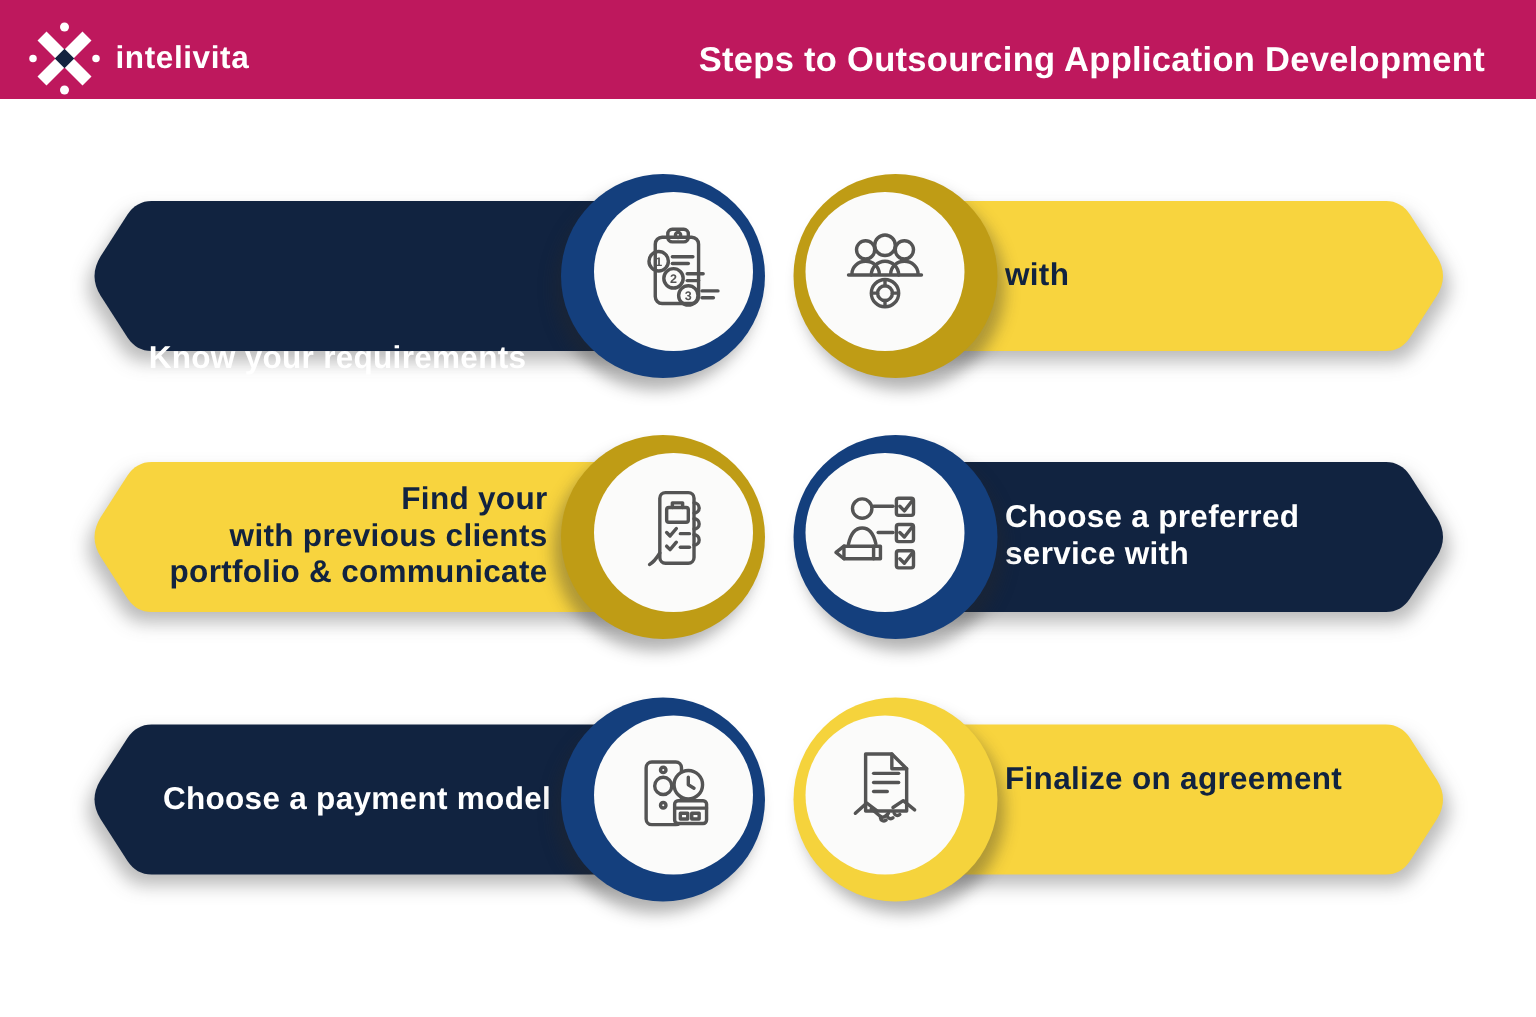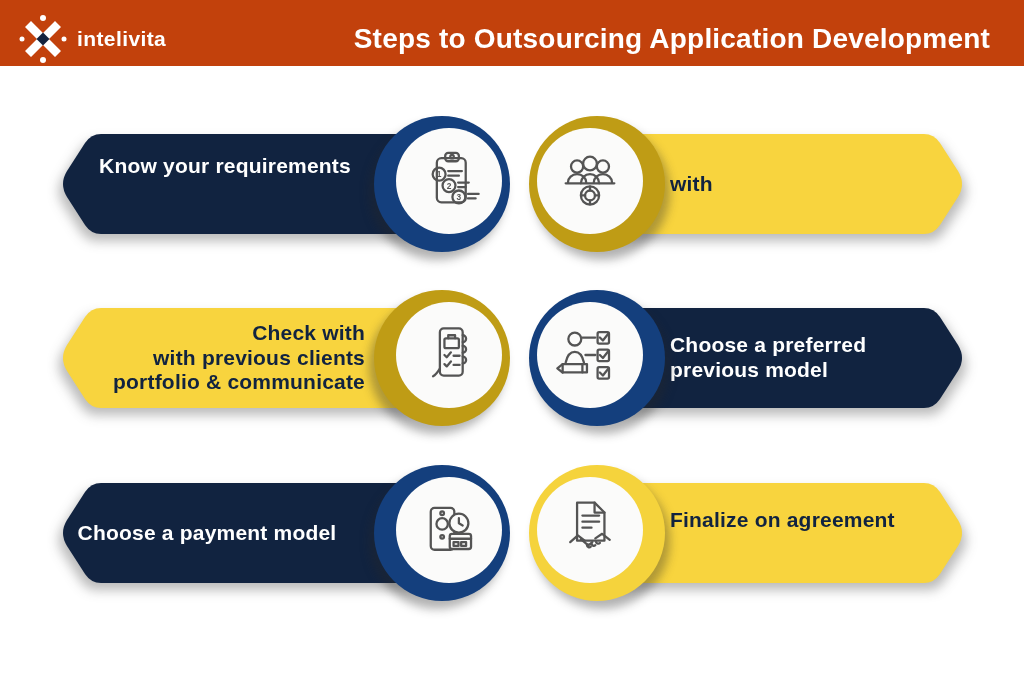--- a/index.html
+++ b/index.html
@@ -1,25 +1,25 @@
 <!DOCTYPE html>
 <html><head>
 <meta charset="utf-8">
 <style>
   html,body{margin:0;padding:0;background:#ffffff;}
   .stage{position:relative;width:1024px;height:678px;background:#ffffff;overflow:hidden;
          font-family:"Liberation Sans","DejaVu Sans",sans-serif;}
 
   
-  .header{position:absolute;left:0;top:0;width:1024px;height:66px;background:#c2410c;
+  .header{position:absolute;left:0;top:0;width:1024px;height:66px;background:#be185d;
           display:flex;align-items:center;box-sizing:border-box;padding:12px 34px 0 18px;}
   .brand{display:flex;align-items:center;gap:9px;}
   .brand svg{display:block;}
   .brand-name{color:#ffffff;font-size:21px;font-weight:bold;letter-spacing:.4px;}
-  .page-title{margin-left:auto;color:#ffffff;font-size:28px;font-weight:bold;letter-spacing:.2px;}
+  .page-title{margin-left:auto;color:#ffffff;font-size:23px;font-weight:bold;letter-spacing:.2px;}
 
   
   .step-banner{position:absolute;width:400px;height:100px;overflow:visible;z-index:1;}
   .step-banner path{fill:var(--banner);}
   .shadow-left{filter:drop-shadow(-4px 7px 6px rgba(40,40,40,.32));}
   .shadow-right{filter:drop-shadow(4px 7px 6px rgba(40,40,40,.32));}
 
   .step-label{position:absolute;height:100px;z-index:2;display:flex;flex-direction:column;
               justify-content:center;color:var(--text);font-size:21px;font-weight:bold;
               line-height:1.18;letter-spacing:.2px;white-space:nowrap;}
@@ -62,21 +62,21 @@
       </svg>
       <span class="brand-name">intelivita</span>
     </div>
     <div class="page-title">Steps to Outsourcing Application Development</div>
   </div>
 
   <div class="step" style="--banner: #112340; --ring: #143F7D; --text: #FFFFFF;">
     <svg class="step-banner shadow-left" style="left:57px;top:134px;" viewBox="0 0 400 100">
       <path d="M 44 0 H 376 Q 400 0 400 24 V 76 Q 400 100 376 100 H 44 Q 34 100 28 91 L 10 63 Q 2 50 10 37 L 28 9 Q 34 0 44 0 Z"></path>
     </svg>
-    <div class="step-label lab-center" style="left:85px;top:116px;width:280px;">
+    <div class="step-label lab-center" style="left:85px;top:152px;width:280px;justify-content:flex-end;">
       <span>Know your requirements</span>
     </div>
     <div class="circle cl" style="left:374px;top:116px;">
       <div class="inner">
         <svg class="line-icon" width="76" height="76" viewBox="0 0 100 100">
           <rect x="34" y="20" width="38" height="58" rx="6"></rect>
           <rect x="45" y="13" width="18" height="11" rx="4"></rect>
           <circle cx="54" cy="18" r="2.3"></circle>
           <circle cx="37" cy="41" r="8.5"></circle>
             <text class="num" x="37" y="45">1</text>
@@ -121,21 +121,21 @@
         </svg>
       </div>
     </div>
   </div>
 
   <div class="step" style="--banner: #F8D43E; --ring: #BF9C15; --text: #112340;">
     <svg class="step-banner shadow-left" style="left:57px;top:308px;" viewBox="0 0 400 100">
       <path d="M 44 0 H 376 Q 400 0 400 24 V 76 Q 400 100 376 100 H 44 Q 34 100 28 91 L 10 63 Q 2 50 10 37 L 28 9 Q 34 0 44 0 Z"></path>
     </svg>
     <div class="step-label lab-right" style="left:75px;top:308px;width:290px;">
-      <span>Check with</span>
+      <span>Find your</span>
       <span>with previous clients</span>
       <span>portfolio &amp; communicate</span>
     </div>
     <div class="circle cl" style="left:374px;top:290px;">
       <div class="inner">
         <svg class="line-icon" width="76" height="76" viewBox="0 0 100 100">
           <rect x="38" y="15" width="30" height="62" rx="5"></rect>
           <path d="M68 24 a4.5 4.5 0 0 1 0 9"></path>
           <path d="M68 38 a4.5 4.5 0 0 1 0 9"></path>
           <path d="M68 52 a4.5 4.5 0 0 1 0 9"></path>
@@ -150,21 +150,21 @@
       </div>
     </div>
   </div>
 
   <div class="step" style="--banner: #112340; --ring: #143F7D; --text: #FFFFFF;">
     <svg class="step-banner shadow-right" style="left:568px;top:308px;" viewBox="0 0 400 100">
       <path d="M 356 0 H 24 Q 0 0 0 24 V 76 Q 0 100 24 100 H 356 Q 366 100 372 91 L 390 63 Q 398 50 390 37 L 372 9 Q 366 0 356 0 Z"></path>
     </svg>
     <div class="step-label lab-left" style="left:670px;top:308px;width:290px;">
       <span>Choose a preferred</span>
-      <span>previous model</span>
+      <span>service with</span>
     </div>
     <div class="circle cr" style="left:529px;top:290px;">
       <div class="inner">
         <svg class="line-icon" width="76" height="76" viewBox="0 0 100 100">
           <circle cx="30" cy="29" r="8.5"></circle>
           <path d="M18 60 q3 -14 12 -14 q9 0 12 14"></path>
           <path d="M14 62 h32 v11 h-32 z"></path>
           <path d="M14 62 l-7 5.5 7 5.5"></path>
           <line x1="40" y1="62" x2="40" y2="73"></line>
           <line x1="40" y1="27" x2="57" y2="27"></line>
@@ -177,21 +177,21 @@
             <path d="M63 73 l4 4 7 -9"></path>
         </svg>
       </div>
     </div>
   </div>
 
   <div class="step" style="--banner: #112340; --ring: #143F7D; --text: #FFFFFF;">
     <svg class="step-banner shadow-left" style="left:57px;top:483px;" viewBox="0 0 400 100">
       <path d="M 44 0 H 376 Q 400 0 400 24 V 76 Q 400 100 376 100 H 44 Q 34 100 28 91 L 10 63 Q 2 50 10 37 L 28 9 Q 34 0 44 0 Z"></path>
     </svg>
-    <div class="step-label lab-center" style="left:67px;top:483px;width:280px;">
+    <div class="step-label lab-center" style="left:98px;top:483px;width:280px;">
       <span>Choose a payment model</span>
     </div>
     <div class="circle cl" style="left:374px;top:465px;">
       <div class="inner">
         <svg class="line-icon" width="76" height="76" viewBox="0 0 100 100">
           <rect x="26" y="21" width="31" height="55" rx="5"></rect>
           <circle cx="41" cy="42" r="7.5"></circle>
           <circle cx="41" cy="28" r="2.4"></circle>
           <circle cx="41" cy="59" r="2.4"></circle>
           <circle class="fillbg" cx="63" cy="41" r="12.5"></circle>

